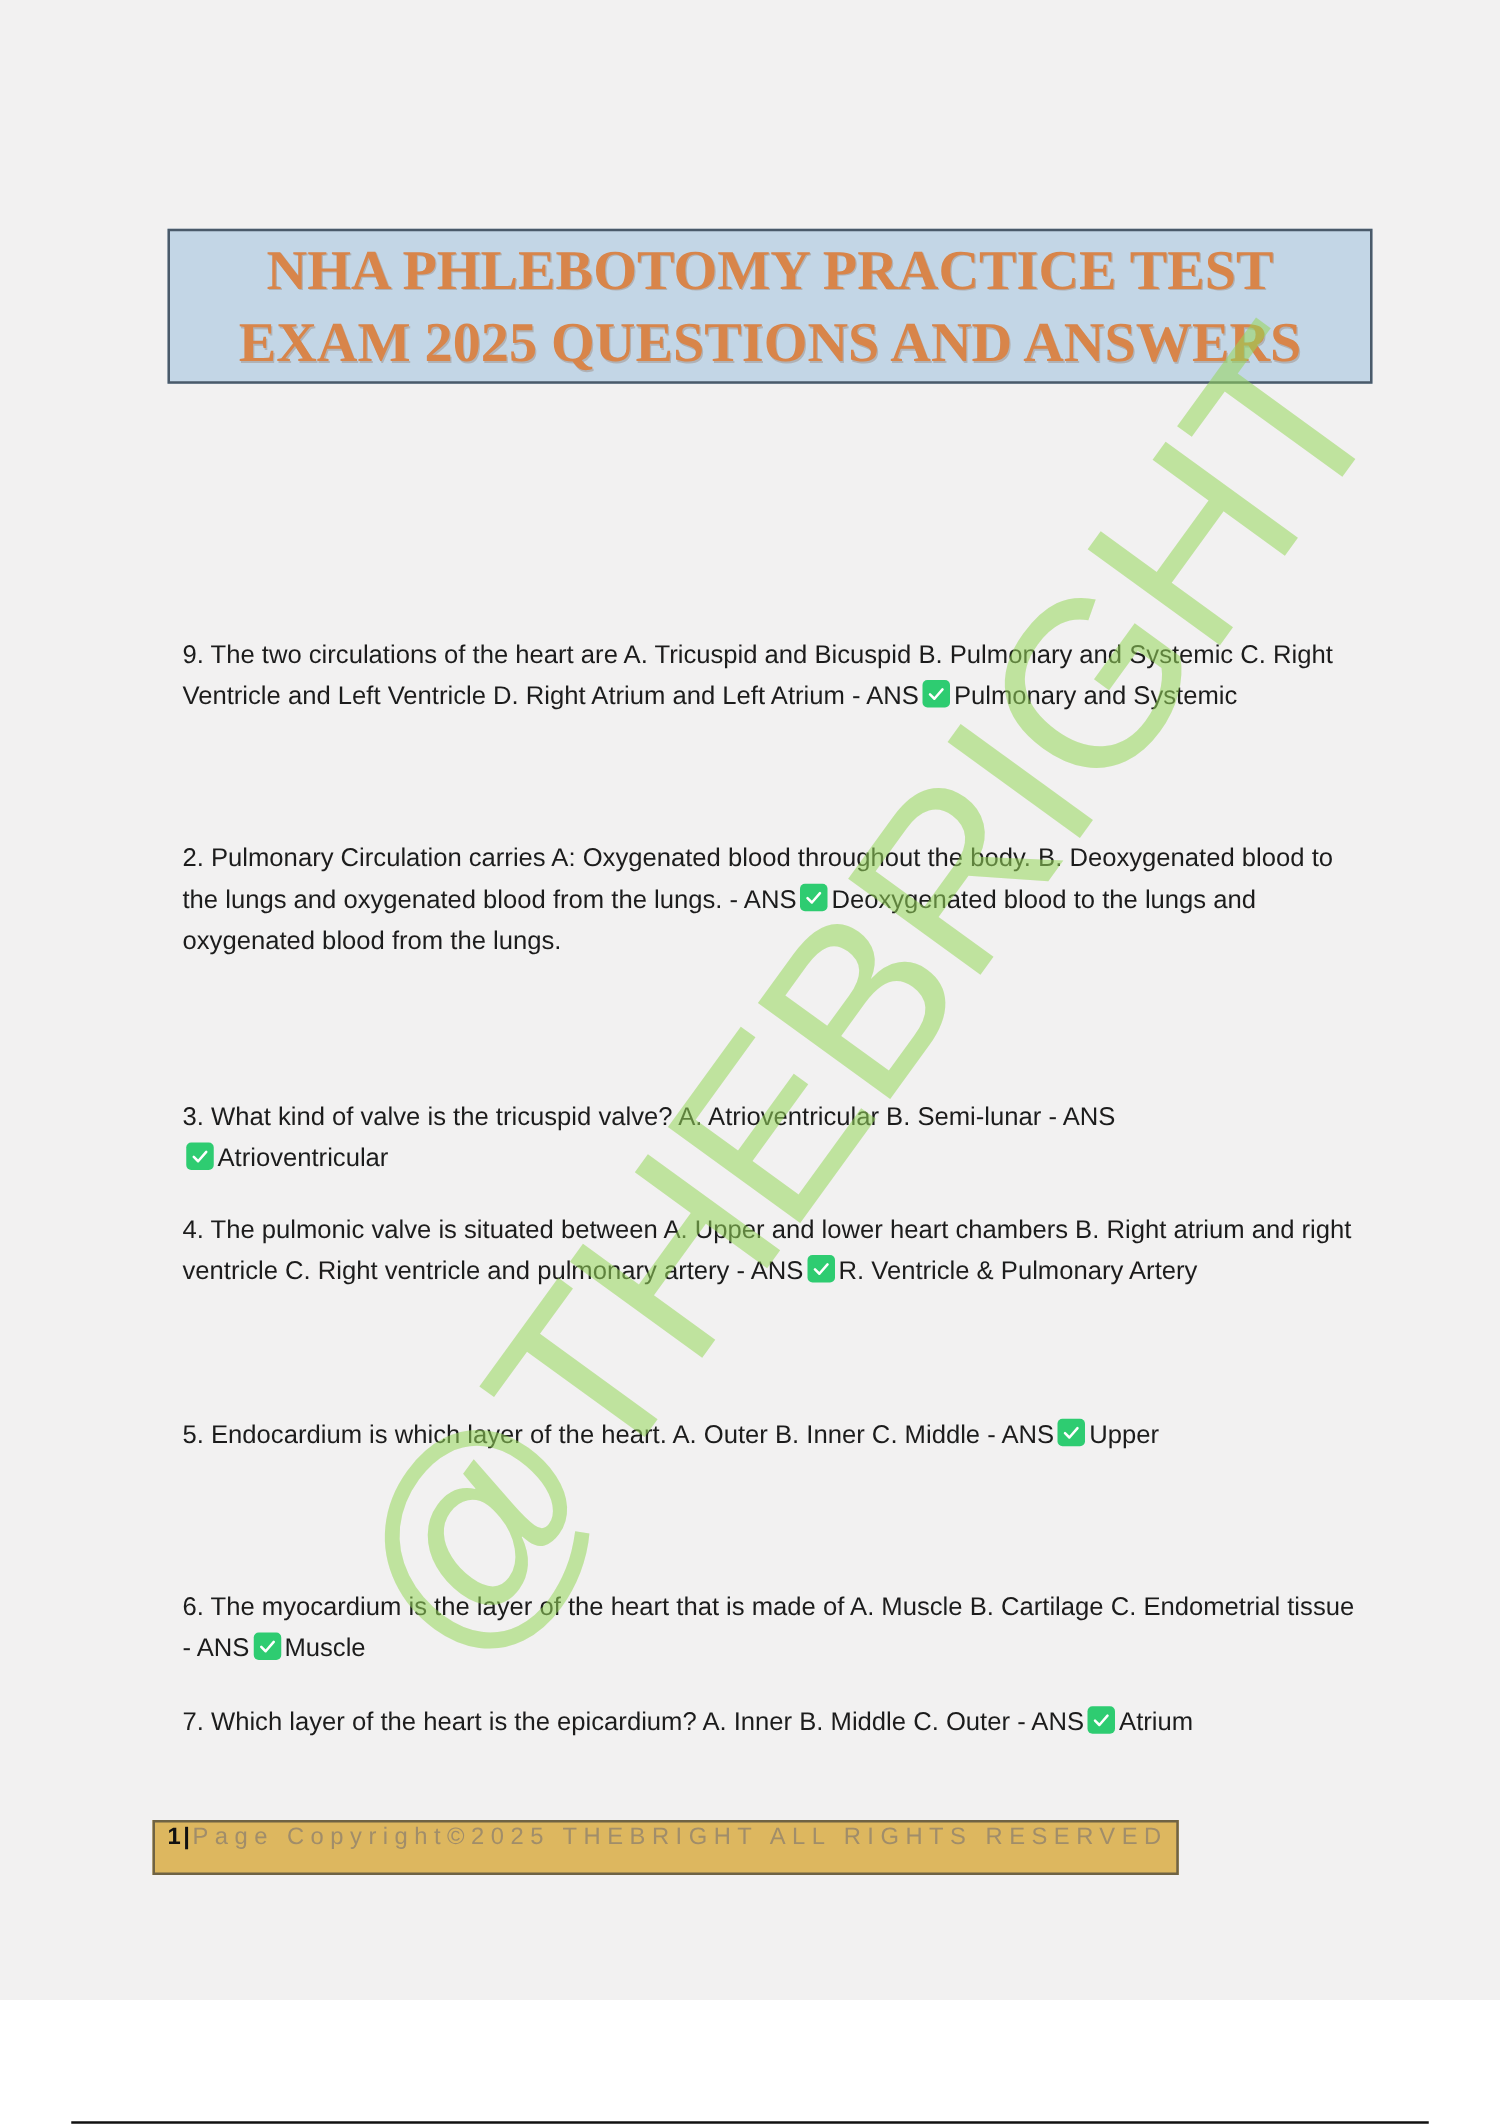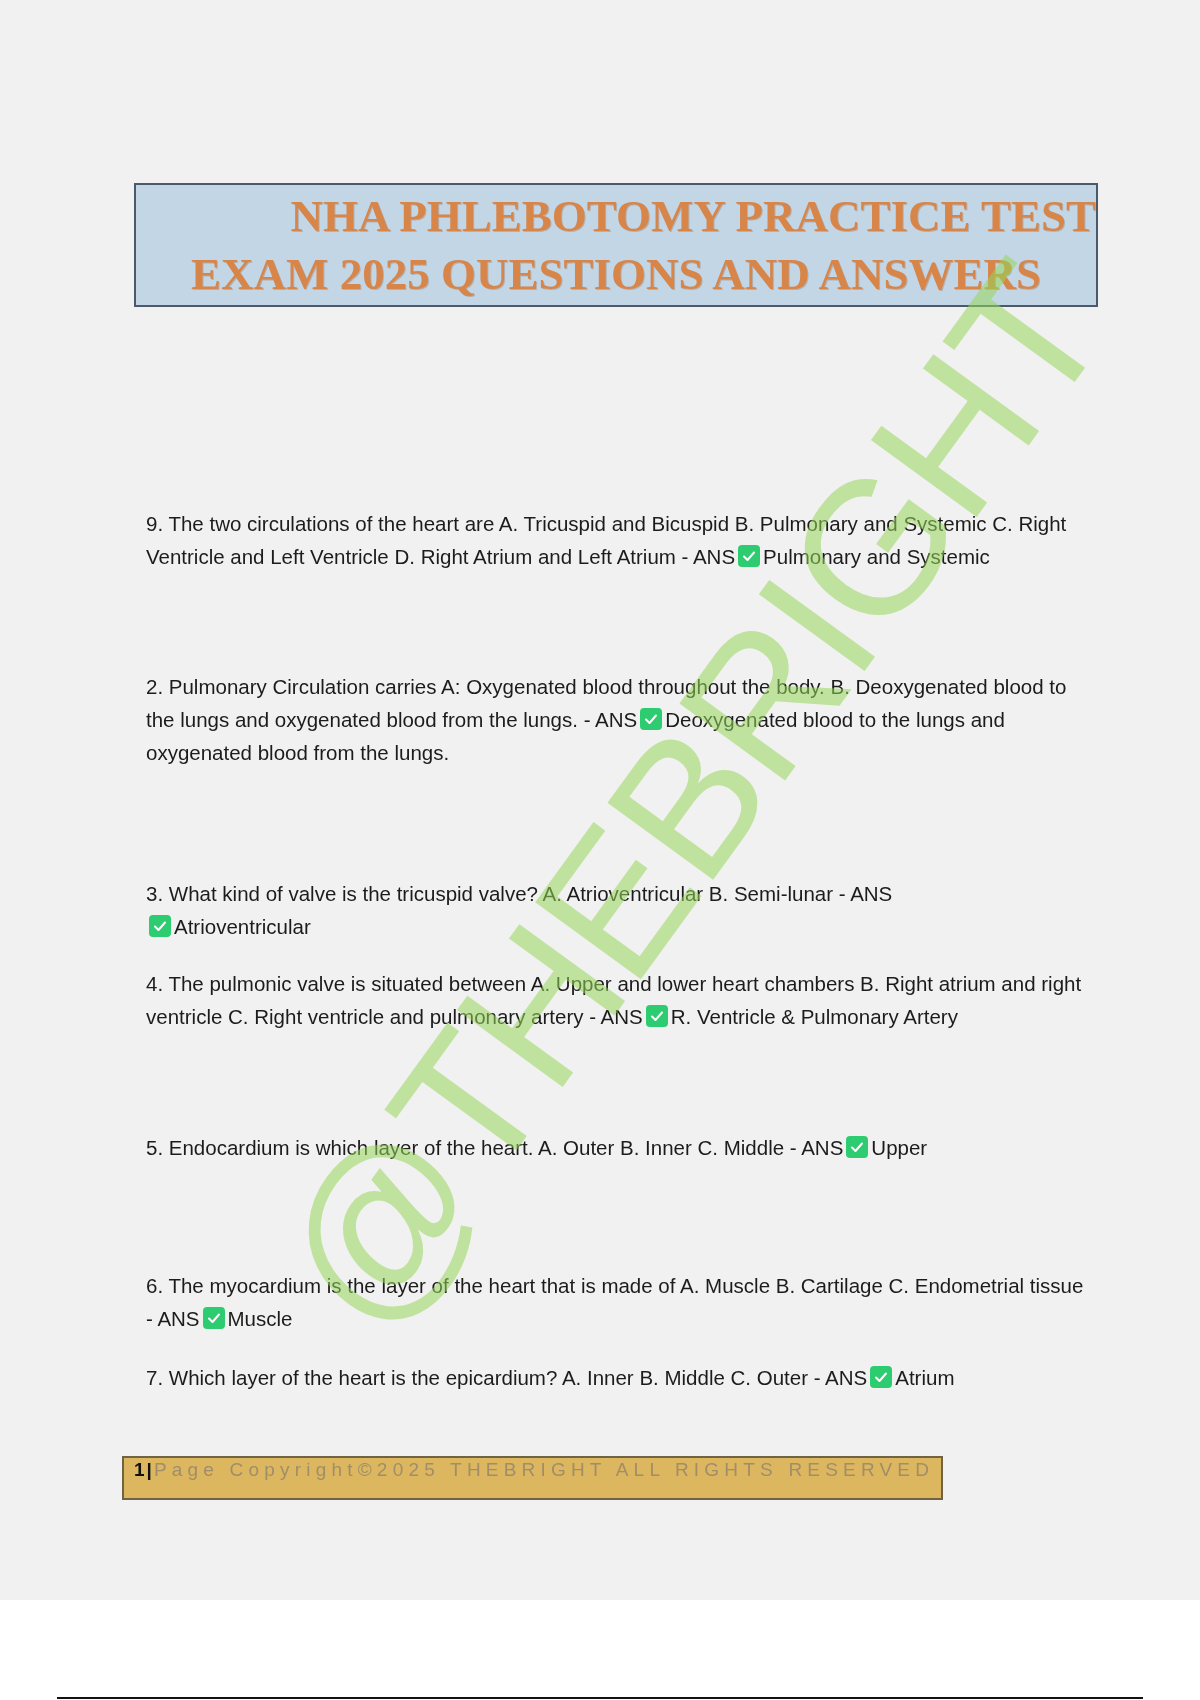--- a/index.html
+++ b/index.html
@@ -22,21 +22,21 @@
   .title-line {
     font-family: "Liberation Serif", "DejaVu Serif", serif;
     font-weight: bold;
     color: #d8854a;
     font-size: 45px;
     line-height: 58px;
     letter-spacing: 0px;
     white-space: nowrap;
     text-shadow: 1px 1px 0 rgba(120,70,40,0.25);
   }
-  .title-line.l1 { margin-top: 2px; text-align: right; }
+  .title-line.l1 { margin-top: 2px; }
   .questions {
     position: absolute; left: 146px; top: 507px; width: 940px;
   }
   .q {
     position: absolute; left: 0; width: 940px;
     font-size: 20.5px; line-height: 33px; color: #1c1c1c;
   }
   .check {
     display: inline-block; width: 22px; height: 22px; border-radius: 4px;
     background: #2ecc71; vertical-align: -3px; margin: 0 3px 0 3px;

